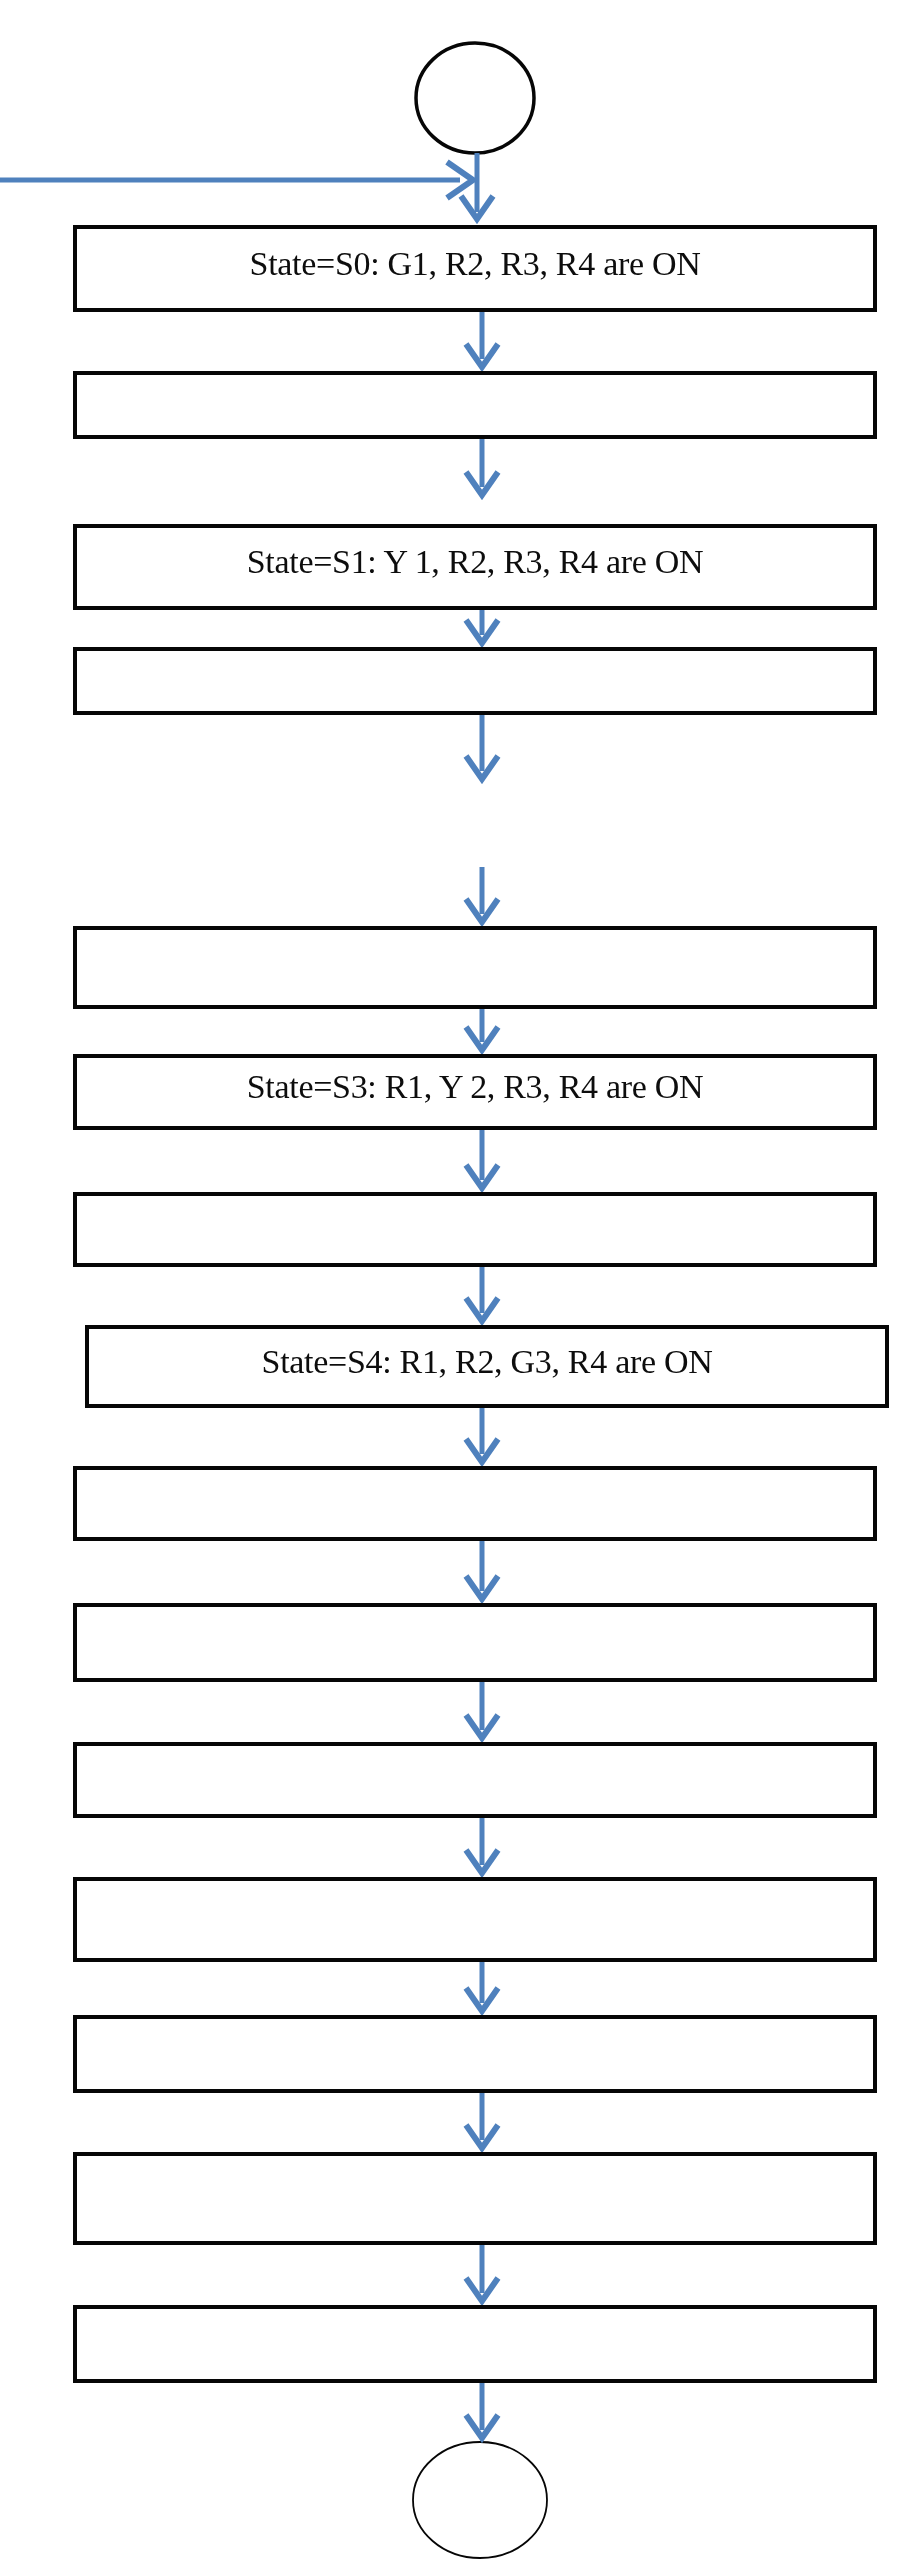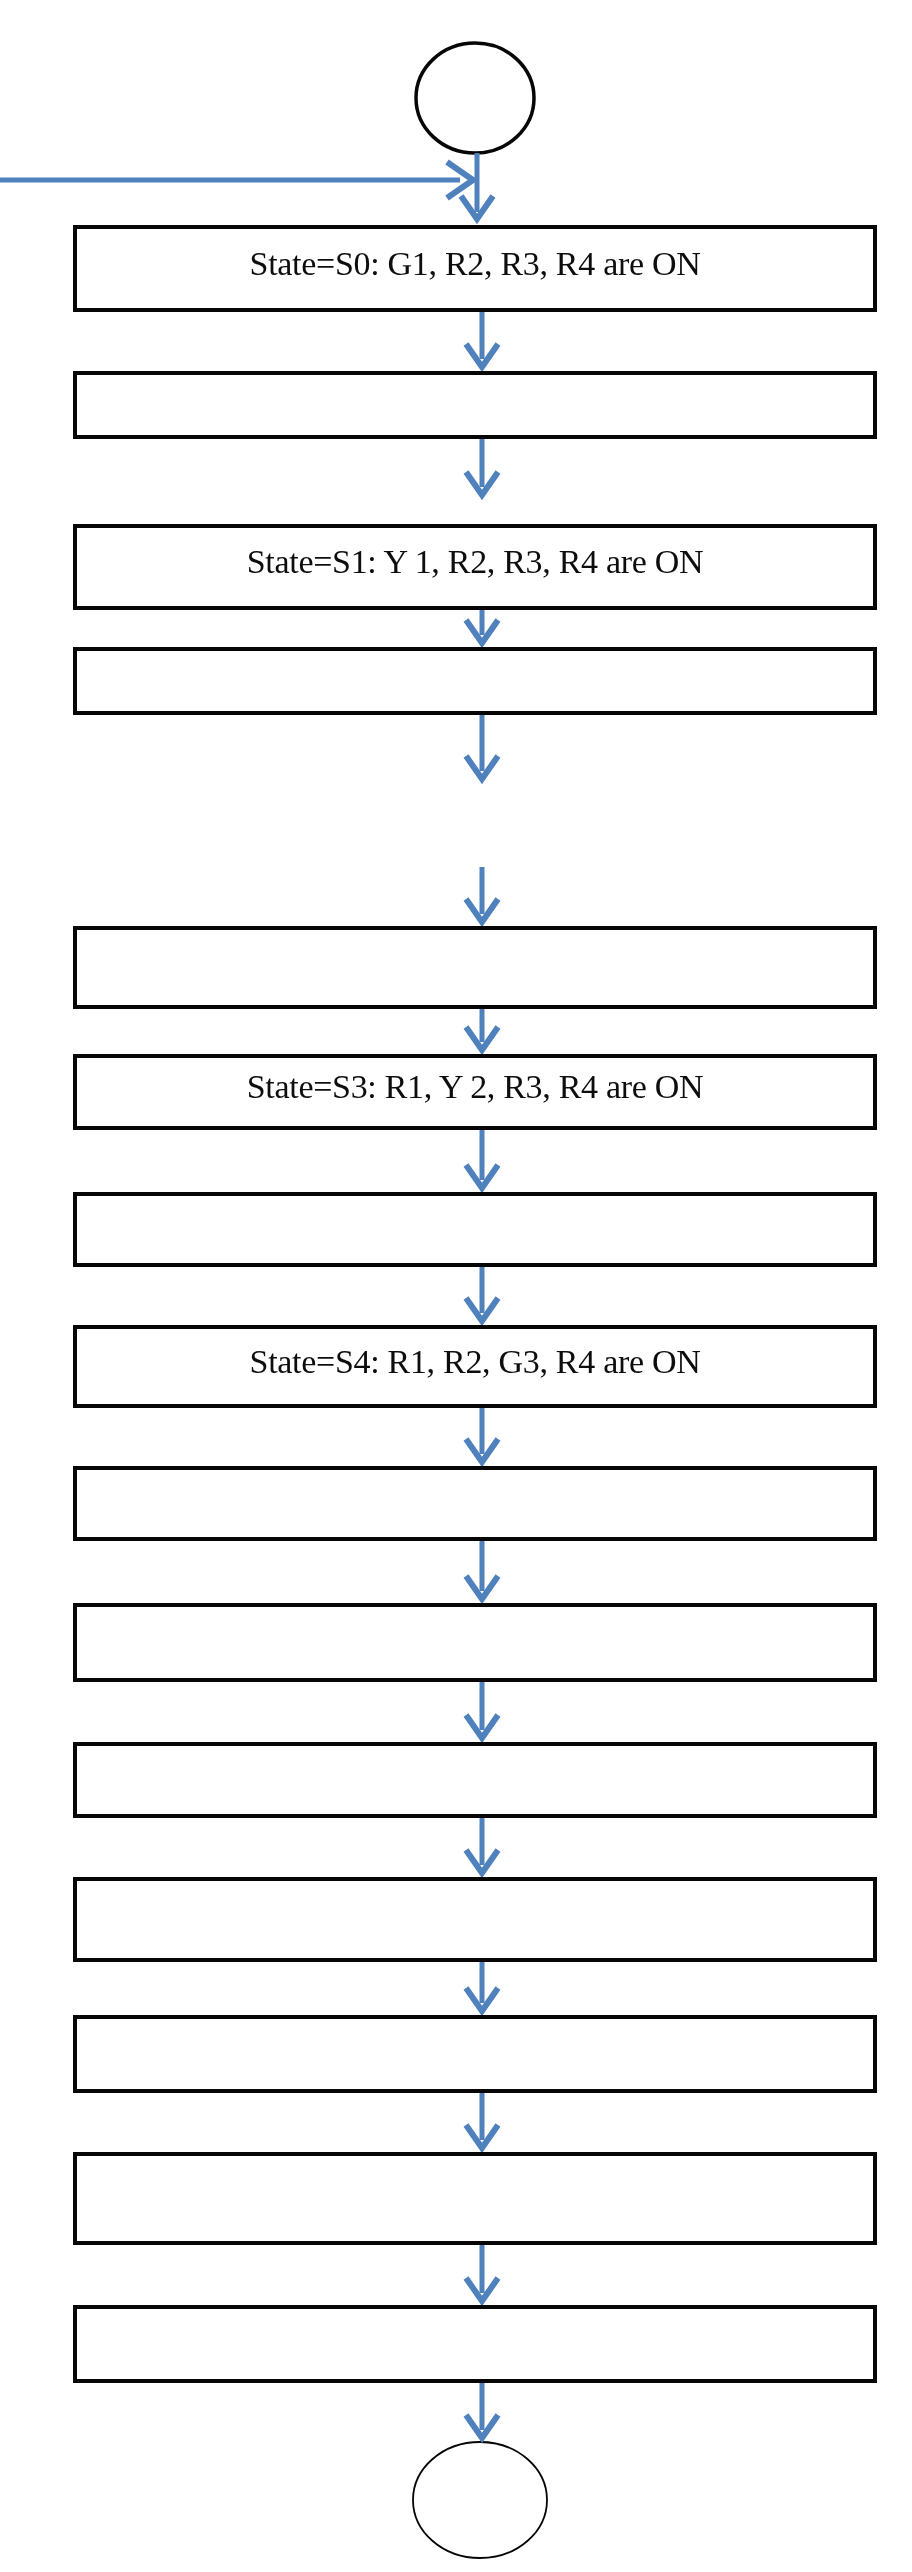--- a/index.html
+++ b/index.html
@@ -120,21 +120,21 @@
       </g>
     </svg>
 
   <div class="fbox" style="top:225px;  height:87px;">State=S0: G1, R2, R3, R4 are ON</div>
   <div class="fbox" style="top:371px;  height:68px;"></div>
   <div class="fbox" style="top:499px;  height:86px;margin-top:25px;">State=S1: Y 1, R2, R3, R4 are ON</div>
   <div class="fbox" style="top:647px;  height:68px;"></div>
   <div class="fbox" style="top:926px;  height:83px;"></div>
   <div class="fbox" style="top:1054px; height:76px;text-align:center;">State=S3: R1, Y 2, R3, R4 are ON</div>
   <div class="fbox" style="top:1192px; height:75px;"></div>
-  <div class="fbox" style="top:1325px; height:83px;">State=S4: R1, R2, G3, R4 are ON</div>
+  <div class="fbox" style="top:1325px; height:83px;margin-left:12px;">State=S4: R1, R2, G3, R4 are ON</div>
   <div class="fbox" style="top:1466px; height:75px;"></div>
   <div class="fbox" style="top:1603px; height:79px;"></div>
   <div class="fbox" style="top:1742px; height:76px;"></div>
   <div class="fbox" style="top:1877px; height:85px;"></div>
   <div class="fbox" style="top:2015px; height:78px;"></div>
   <div class="fbox" style="top:2152px; height:93px;"></div>
   <div class="fbox" style="top:2305px; height:78px;"></div>
 
 </div>
 

